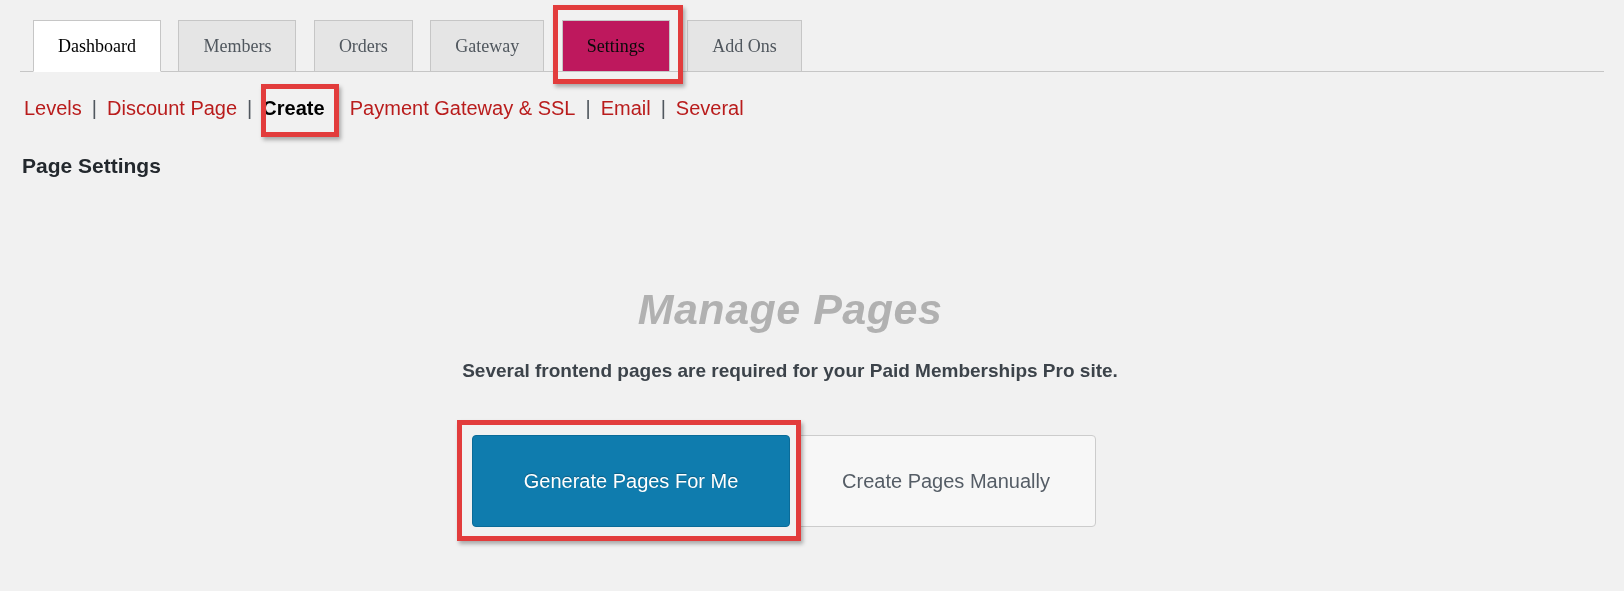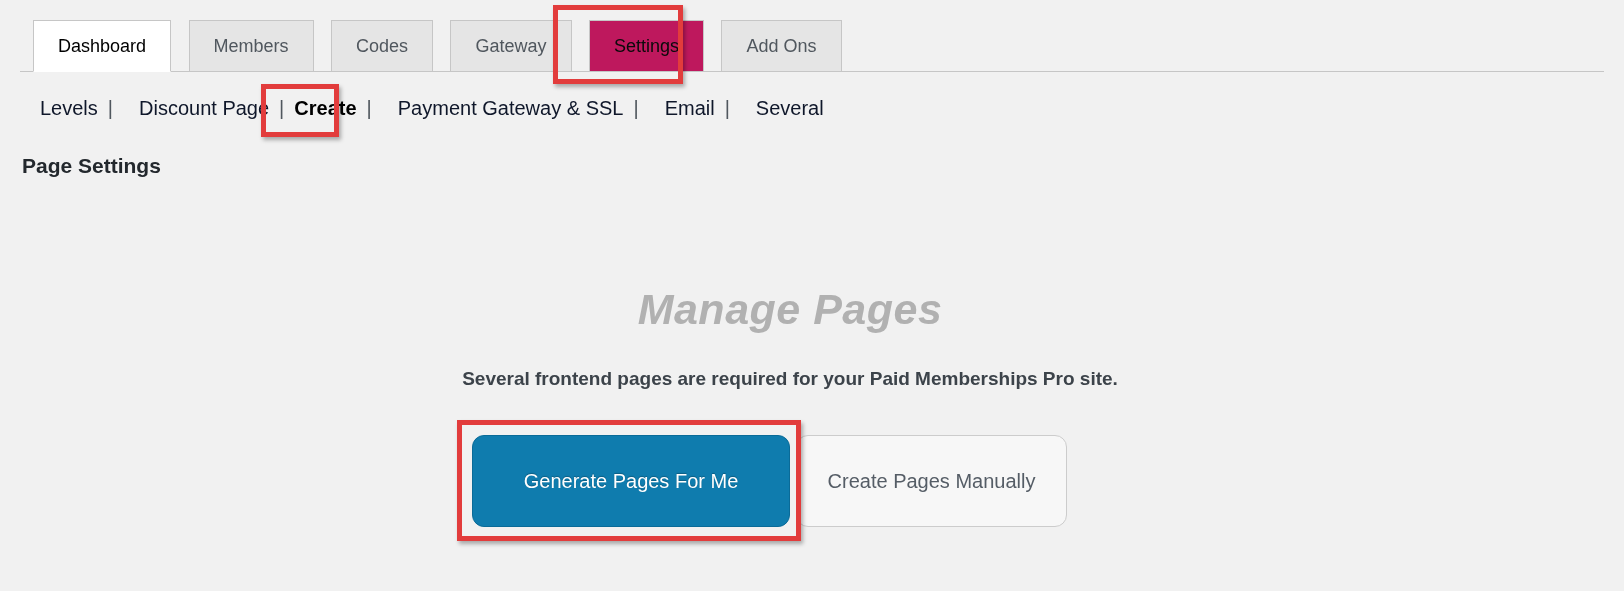--- a/index.html
+++ b/index.html
@@ -24,42 +24,42 @@
     margin-bottom:-1px;
     padding:13px 24px;
     font-size:18px;
     line-height:24px;
     color:#50575e;
     background:#e5e5e5;
     border:1px solid #c6c6c6;
     border-bottom:none;
     text-decoration:none;
     cursor:pointer;
+    font-family:Liberation Serif, serif;
   }
   .nav-tab.active {
     background:#ffffff;
     color:#000000;
     border-bottom:1px solid #ffffff;
   }
   .nav-tab.current-highlight {
     background:#be185d;
     color:#0a0a0a;
   }
 
   
   .subnav {
     margin:23px 0 0 24px;
     font-size:20px;
     line-height:26px;
   }
   .subnav a {
-    color:#0f172a;
+    color:#b91c1c;
     text-decoration:none;
     cursor:pointer;
-    margin-left:16px;
   }
   .subnav .current {
     color:#000000;
     font-weight:600;
   }
   .subnav .sep {
     color:#50575e;
     margin:0 10px;
   }
 
@@ -78,49 +78,49 @@
     width:1580px;
     text-align:center;
     font-size:43px;
     font-weight:bold;
     color:#b1b1b1;
     letter-spacing:0.5px;
     font-style:italic;
   }
   .manage-desc {
     position:absolute;
-    top:368px; left:0;
+    top:360px; left:0;
     width:1580px;
     text-align:center;
     font-size:19px;
     font-weight:bold;
     color:#3c434a;
   }
 
   
   .btn {
     position:absolute;
     top:435px;
     height:92px;
     font-family:"Liberation Sans", sans-serif;
     font-size:20px;
-    border-radius:12px;
+    border-radius:4px;
     cursor:pointer;
   }
   .btn-primary {
     left:472px;
     width:318px;
     background:#0f7cae;
     border:1px solid #0a6b98;
     color:#ffffff;
     text-shadow:0 -1px 1px rgba(0,0,0,0.25);
   }
   .btn-secondary {
     left:796px;
-    width:271px;
+    width:300px;
     background:#f7f7f7;
     border:1px solid #cccccc;
     color:#555d66;
   }
 
   
   .hl {
     position:absolute;
     border:5px solid #e23c3c;
     box-shadow:2px 3px 4px rgba(0,0,0,0.3);
@@ -129,21 +129,21 @@
   .hl-settings { left:553px; top:5px;   width:130px; height:79px; }
   .hl-pages    { left:261px; top:84px;  width:78px;  height:53px; }
   .hl-generate { left:457px; top:420px; width:344px; height:121px; }
 </style>
 </head>
 <body>
 
 <div class="nav-tab-wrapper">
   <a class="nav-tab active">Dashboard</a>
   <a class="nav-tab">Members</a>
-  <a class="nav-tab">Codes</a>
+  <a class="nav-tab">Orders</a>
   <a class="nav-tab">Gateway</a>
   <a class="nav-tab current-highlight">Settings</a>
   <a class="nav-tab">Add Ons</a>
 </div>
 
 <div class="subnav">
   <a>Levels</a><span class="sep">|</span><a>Discount Page</a><span class="sep">|</span><span class="current">Create</span><span class="sep">|</span><a>Payment Gateway &amp; SSL</a><span class="sep">|</span><a>Email</a><span class="sep">|</span><a>Several</a>
 </div>
 
 <h1 class="page-title">Page Settings</h1>

